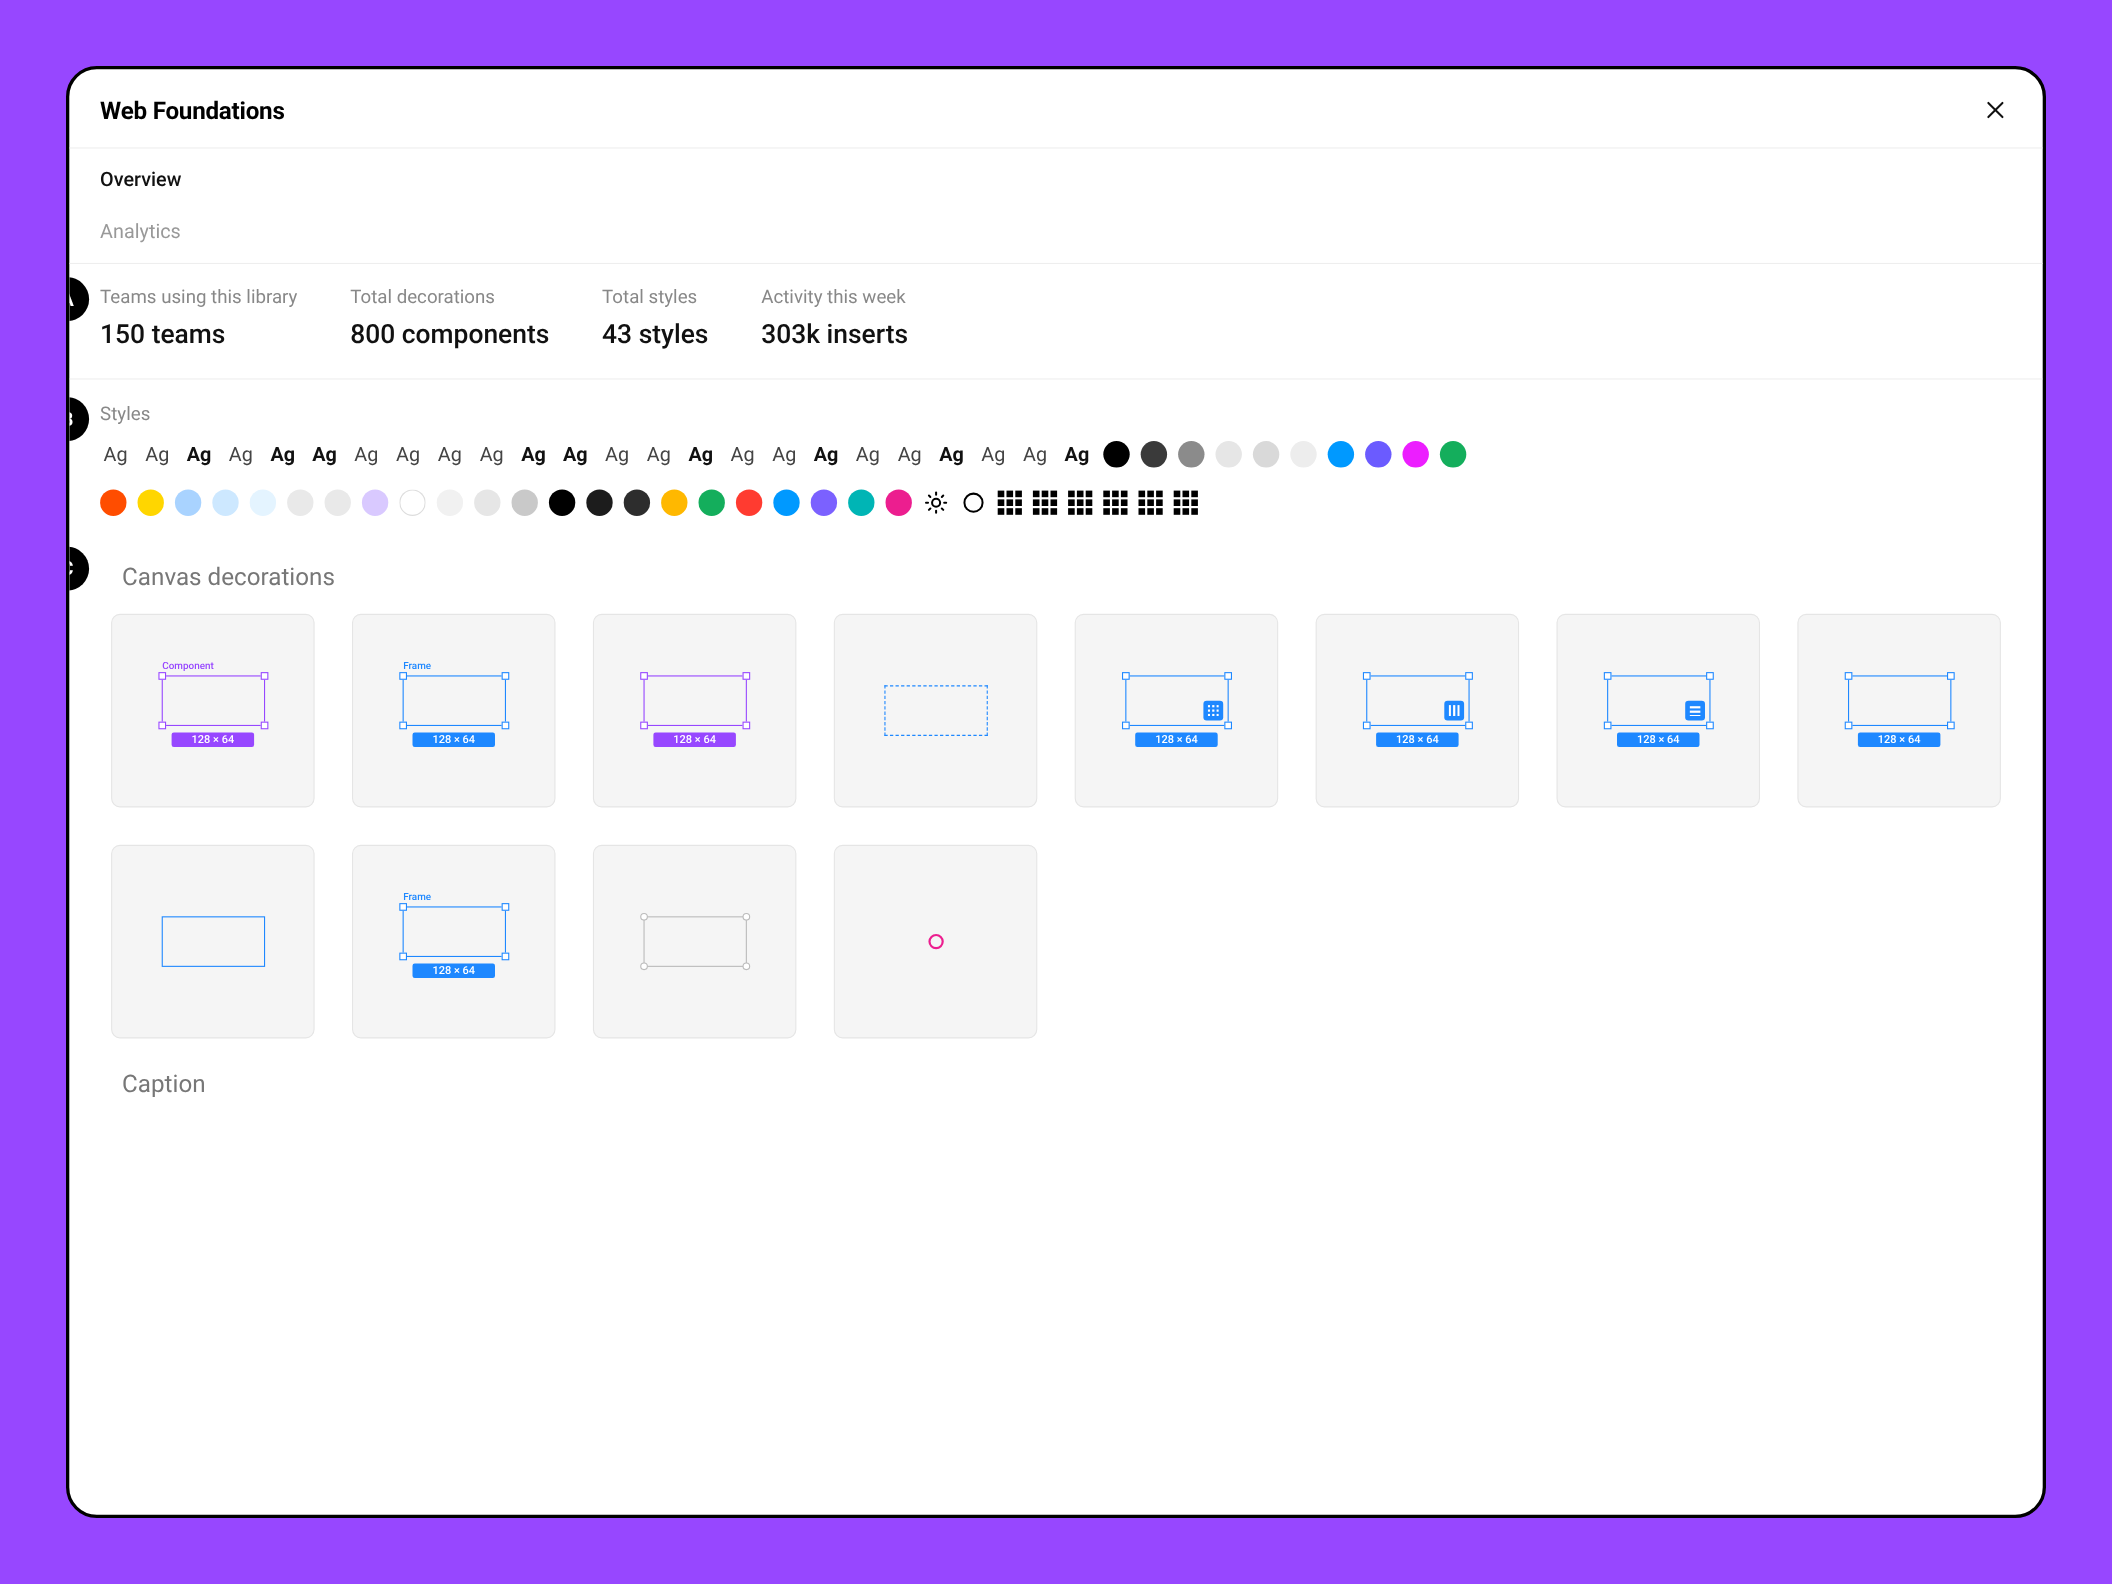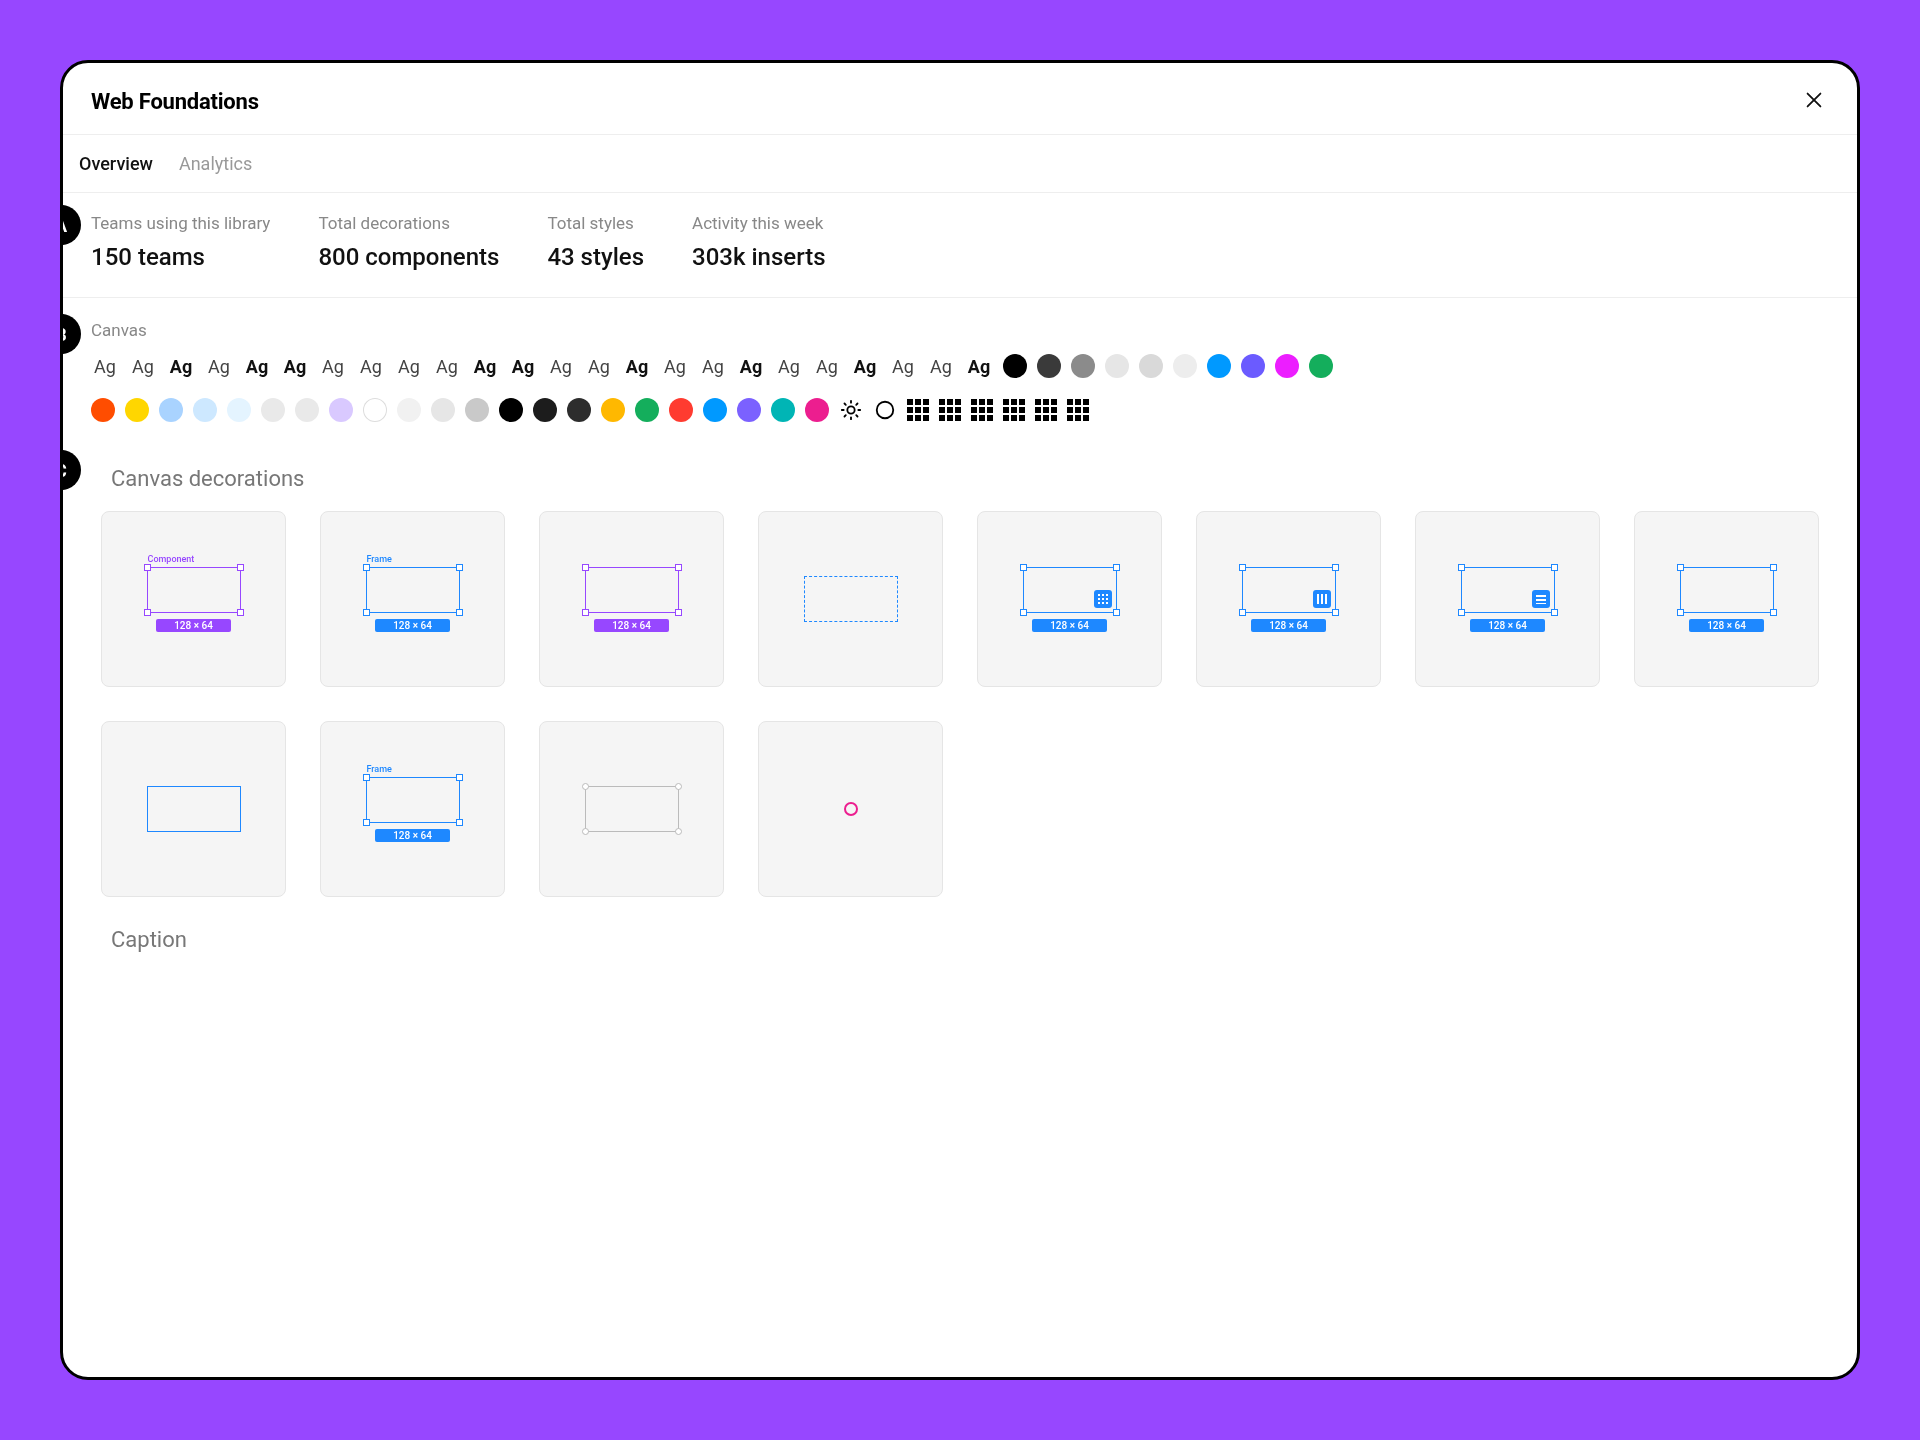--- a/index.html
+++ b/index.html
@@ -24,24 +24,25 @@
     align-items: center;
     justify-content: space-between;
     padding: 22px 28px 16px 28px;
   }
   .titlebar h1 { font-size: 22px; font-weight: 700; letter-spacing: -0.01em; }
   .close svg { width: 22px; height: 22px; }
   .close { background: none; border: none; cursor: pointer; padding: 4px; }
   .tabs {
     display: flex;
     gap: 26px;
-    padding: 8px 28px 18px 16px;
+    padding: 8px 28px 18px 28px;
     border-top: 1px solid #eee;
     border-bottom: 1px solid #eee;
     padding-top: 18px;
+    flex-direction: column;
   }
   .tab { font-size: 18px; color: #999; cursor: pointer; }
   .tab.active { color: #111; font-weight: 500; }
   .scroll { overflow-y: auto; flex: 1; position: relative; }
   .stats {
     display: flex;
     gap: 48px;
     padding: 20px 28px 26px 28px;
     border-bottom: 1px solid #eee;
     position: relative;
@@ -153,21 +154,21 @@
         <div class="value">43 styles</div>
       </div>
       <div class="stat">
         <div class="label">Activity this week</div>
         <div class="value">303k inserts</div>
       </div>
     </div>
 
     <div class="section">
       <div class="anno" style="top:16px">B</div>
-      <div class="section-title">Canvas</div>
+      <div class="section-title">Styles</div>
       <div class="styles-row" id="styles-row">
           <span class="ag">Ag</span>
           <span class="ag">Ag</span>
           <span class="ag bold">Ag</span>
           <span class="ag">Ag</span>
           <span class="ag bold">Ag</span>
           <span class="ag bold">Ag</span>
           <span class="ag">Ag</span>
           <span class="ag">Ag</span>
           <span class="ag">Ag</span>

